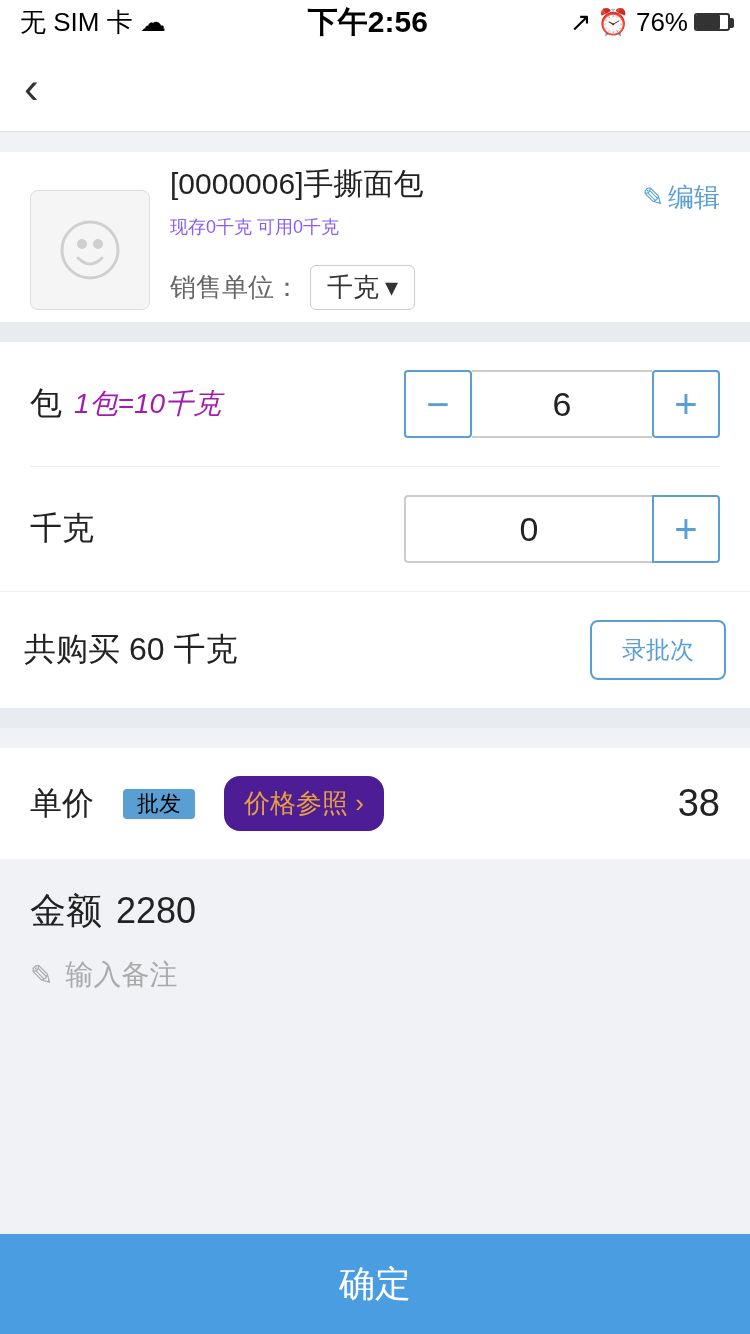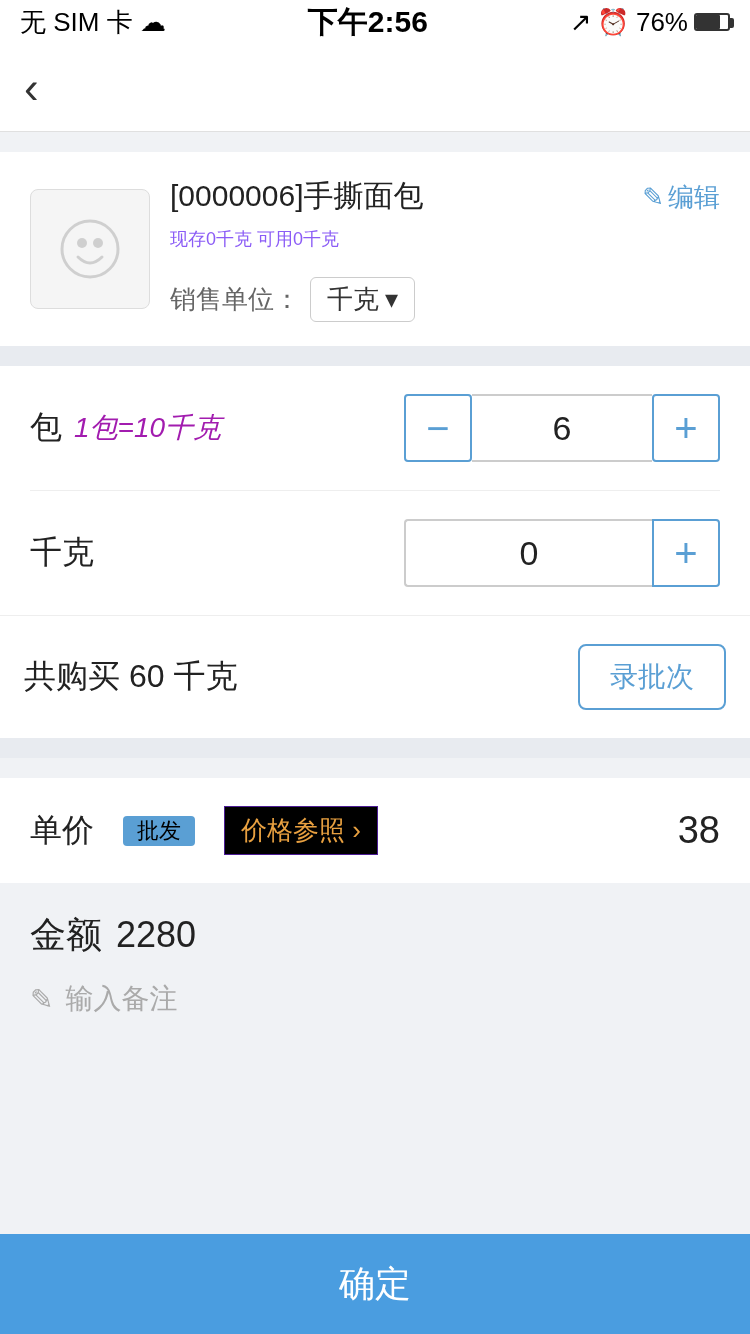--- a/index.html
+++ b/index.html
@@ -52,23 +52,23 @@
     .nav-title {
       font-size: 34px;
       font-weight: 600;
       color: #222;
     }
 
     
     .product-card {
       background: #fff;
       margin-top: 20px;
-      padding: 24px 30px;
-      display: flex;
-      align-items: center;
+      padding: 12px 30px;
+      display: flex;
+      align-items: flex-end;
       gap: 20px;
     }
     .product-image {
       width: 120px;
       height: 120px;
       background: #f5f5f5;
       border: 1px solid #ddd;
       border-radius: 8px;
       display: flex;
       align-items: center;
@@ -193,21 +193,21 @@
       align-items: center;
       justify-content: space-between;
       margin-top: 0;
       border-top: 1px solid #eee;
     }
     .total-text { font-size: 32px; color: #222; }
     .batch-btn {
       border: 2px solid #5a9fd4;
       border-radius: 8px;
       padding: 12px 30px;
-      font-size: 28px;
+      font-size: 24px;
       color: #5a9fd4;
       background: #fff;
       cursor: pointer;
     }
 
     
     .price-section {
       background: #fff;
       margin-top: 20px;
       padding: 28px 30px;
@@ -219,26 +219,26 @@
     }
     .price-label { font-size: 32px; color: #222; }
     .price-tag {
       background: #5a9fd4;
       color: #000000;
       font-size: 22px;
       padding: 0 14px;
       border-radius: 4px;
     }
     .price-ref-btn {
-      border: 1px solid #4c1d95;
-      border-radius: 0;
+      border: 4px solid #4c1d95;
+      border-radius: 16px;
       padding: 6px 16px;
       font-size: 26px;
       color: #e8a040;
-      background: #000000;
+      background: #4c1d95;
       display: flex;
       align-items: center;
       gap: 6px;
       cursor: pointer;
     }
     .price-value {
       margin-left: auto;
       font-size: 38px;
       color: #222;
       font-weight: 500;

